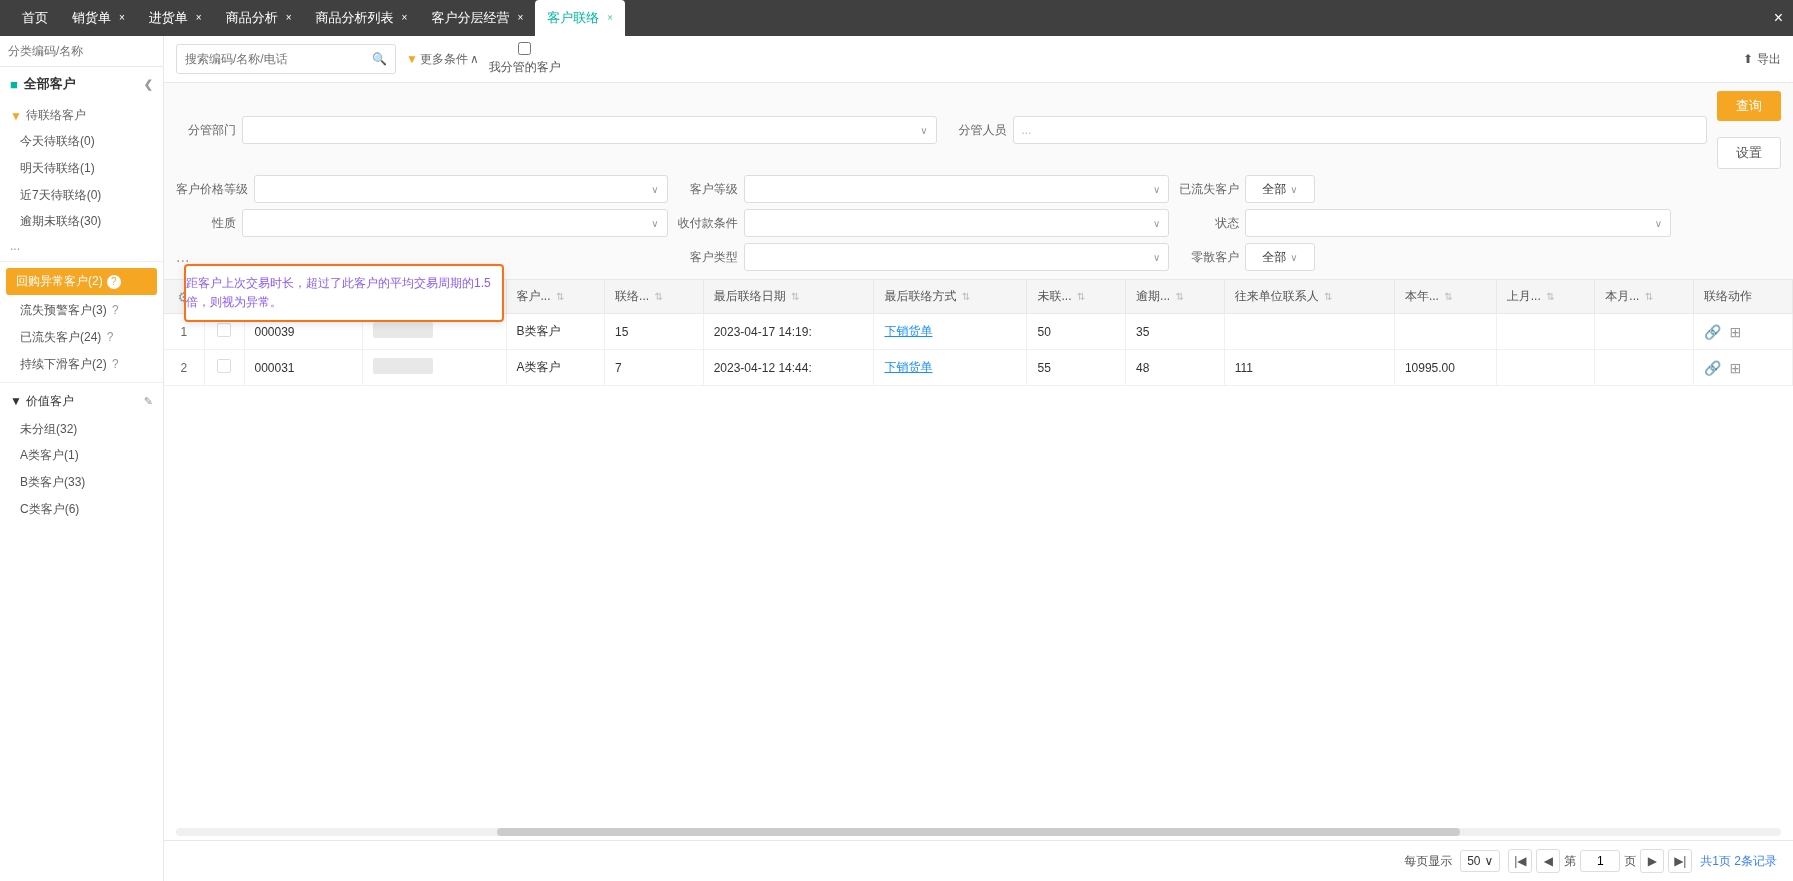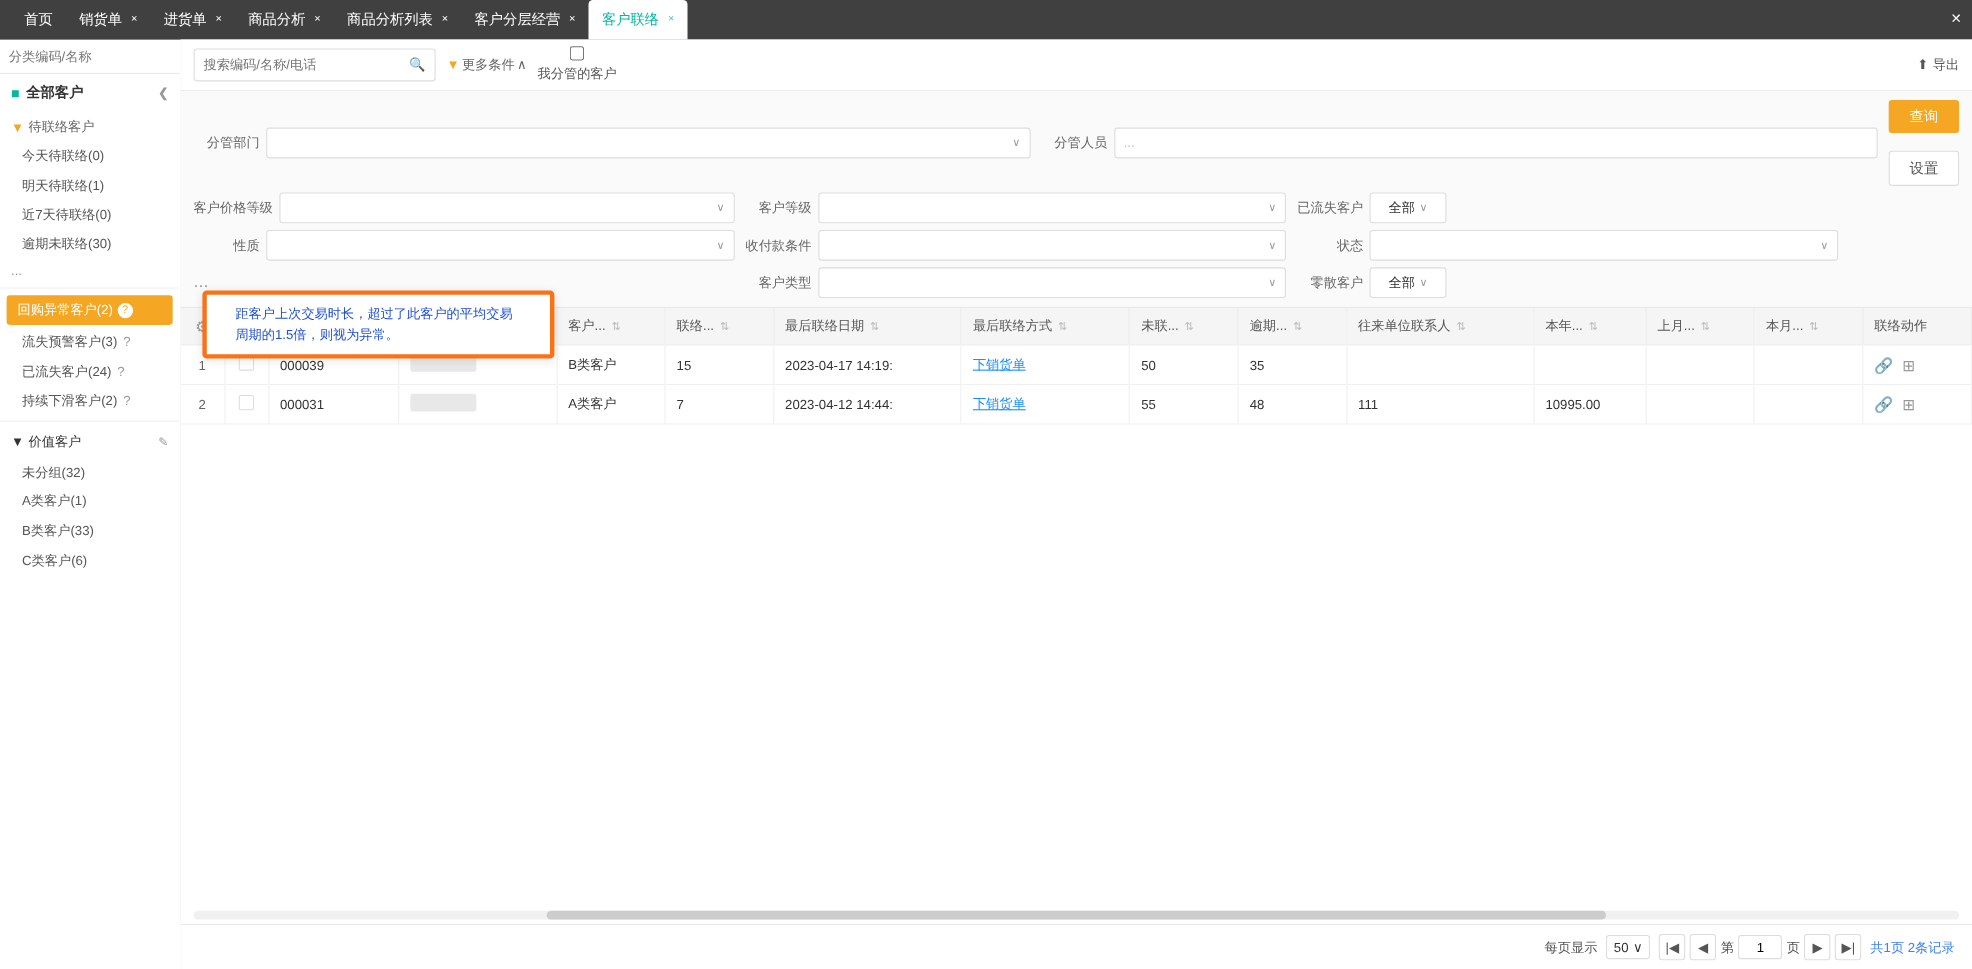--- a/index.html
+++ b/index.html
@@ -117,21 +117,21 @@
       background: #f5a623; color: #fff; border: none; border-radius: 3px; padding: 6px 18px; font-size: 13px; cursor: pointer; white-space: nowrap;
     }
     .settings-btn {
       background: #fff; color: #555; border: 1px solid #ddd; border-radius: 3px; padding: 6px 18px; font-size: 13px; cursor: pointer; white-space: nowrap;
     }
 
     .more-btn { color: #999; cursor: pointer; font-size: 16px; }
 
     
     .tooltip-box {
-      position: absolute; left: 20px; top: 228px; background: #fff; border: 4px solid #f97316; border-radius: 4px; padding: 8px 26px; font-size: 12px; color: #1d4ed8; z-index: 100; box-shadow: 0 2px 8px rgba(0,0,0,0.1); max-width: 320px; line-height: 1.6;
+      position: absolute; left: 20px; top: 228px; background: #fff; border: 2px solid #f97316; border-radius: 4px; padding: 8px 0; font-size: 12px; color: #8b5cf6; z-index: 100; box-shadow: 0 2px 8px rgba(0,0,0,0.1); max-width: 320px; line-height: 1.6;
     }
 
     
     .table-container { flex: 1; overflow: auto; padding: 0; }
 
     table { width: 100%; border-collapse: collapse; font-size: 12px; }
     thead tr { background: #f5f5f5; border-bottom: 1px solid #e8e8e8; }
     thead th {
       padding: 8px 10px; text-align: left; color: #555; font-weight: normal; white-space: nowrap; border-right: 1px solid #e8e8e8; position: relative;
     }

